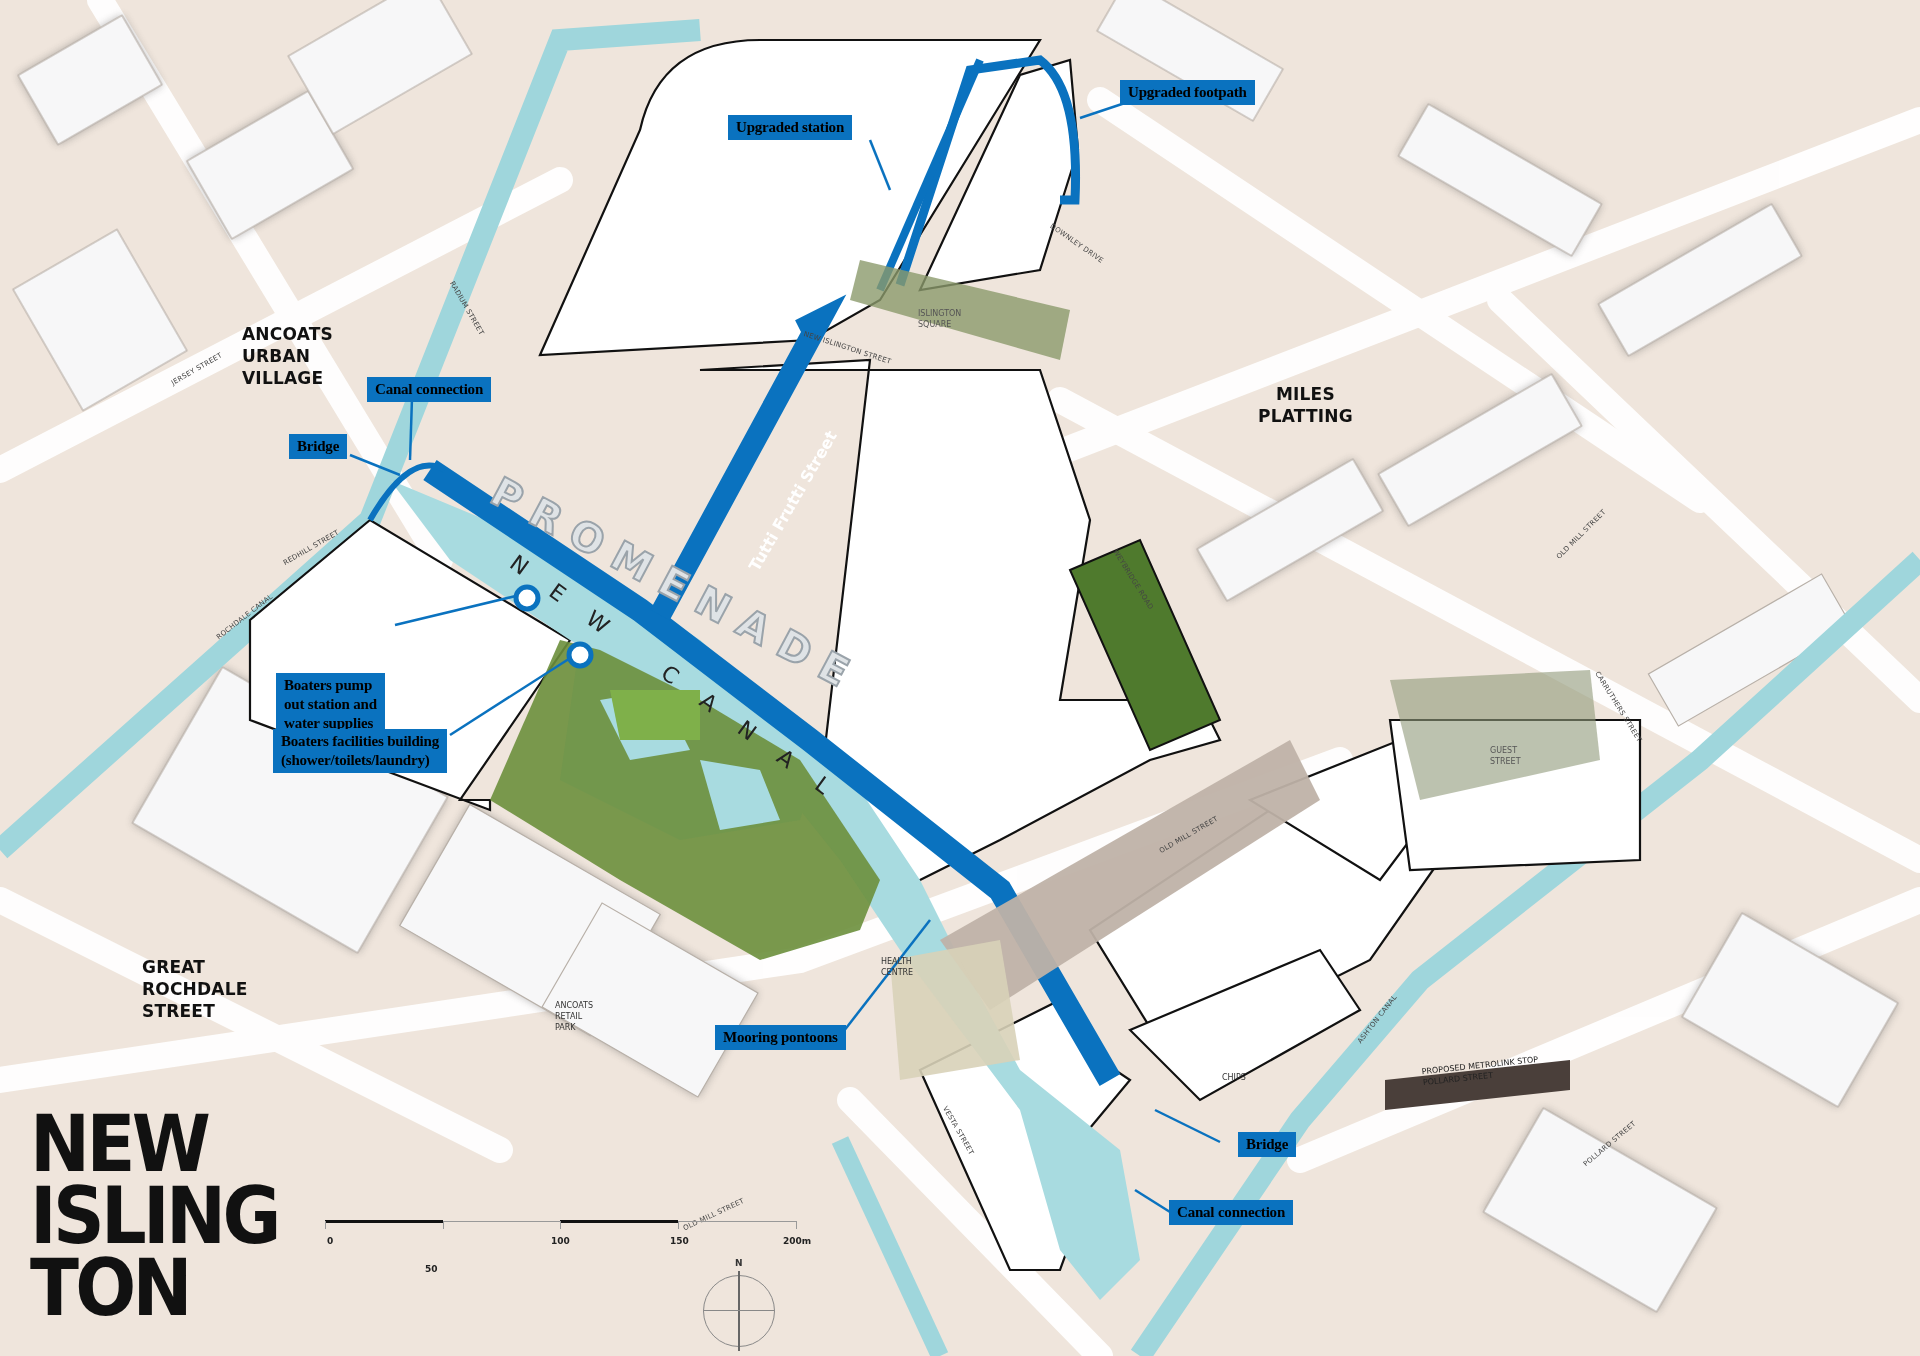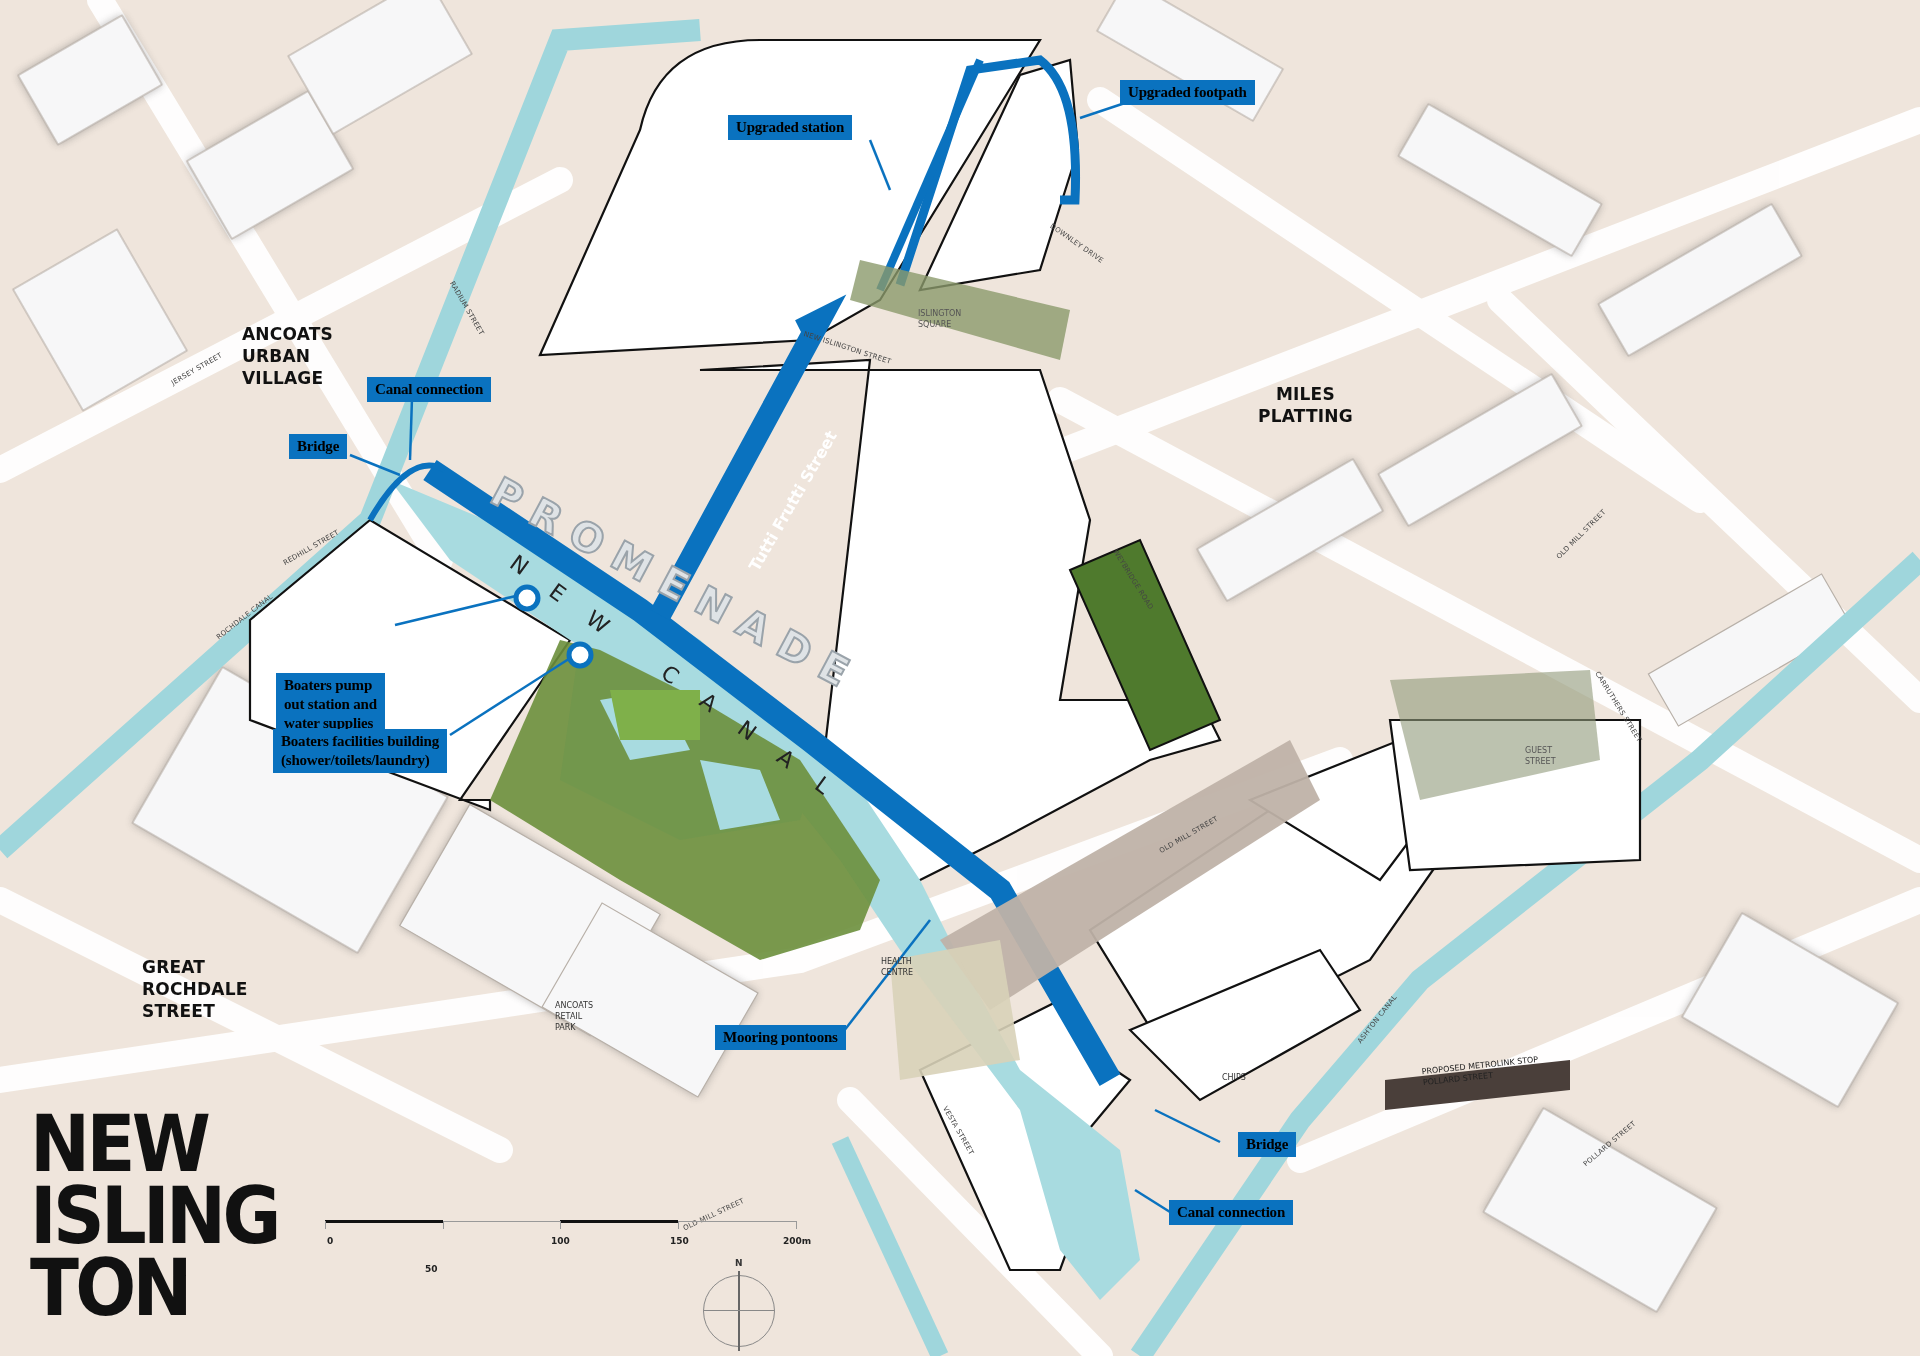--- a/index.html
+++ b/index.html
@@ -168,21 +168,21 @@
 
 
   <div class="small-label" style="left:881px;top:956px;">HEALTH
 CENTRE</div>
   <div class="small-label" style="left:555px;top:1000px;">ANCOATS
 RETAIL
 PARK</div>
   <div class="small-label" style="left:1222px;top:1072px;">CHIPS</div>
   <div class="small-label" style="left:918px;top:308px;color:#555;">ISLINGTON
 SQUARE</div>
-  <div class="small-label" style="left:1490px;top:745px;color:#555;margin-left:35px;">GUEST
+  <div class="small-label" style="left:1490px;top:745px;color:#555;">GUEST
 STREET</div>
   <div class="small-label" style="left:1422px;top:1060px;transform:rotate(-6deg);text-align:left;color:#222;">PROPOSED METROLINK STOP
 POLLARD STREET</div>
 
   <div class="street" style="left:170px;top:380px;transform:rotate(-30deg);">JERSEY STREET</div>
   <div class="street" style="left:455px;top:280px;transform:rotate(60deg);">RADIUM STREET</div>
   <div class="street" style="left:282px;top:560px;transform:rotate(-30deg);">REDHILL STREET</div>
   <div class="street" style="left:215px;top:635px;transform:rotate(-38deg);">ROCHDALE CANAL</div>
   <div class="street" style="left:1053px;top:222px;transform:rotate(35deg);">DOWNLEY DRIVE</div>
   <div class="street" style="left:805px;top:330px;transform:rotate(18deg);">NEW ISLINGTON STREET</div>

